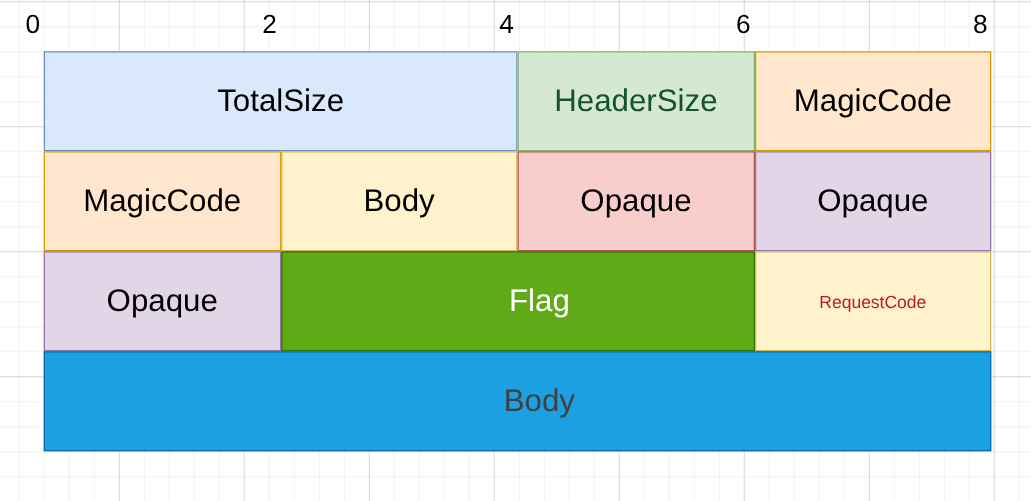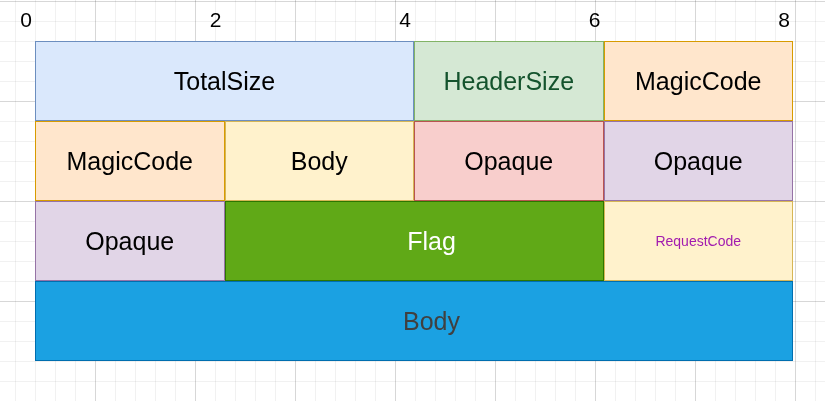--- a/index.html
+++ b/index.html
@@ -82,16 +82,16 @@
   <div id="fields">
       <div class="field" style="left: 35px; top: 41px; width: 379px; height: 80px; background-color: rgb(218, 232, 252); border-color: rgb(108, 142, 191); color: rgb(0, 0, 0);">TotalSize</div>
       <div class="field" style="left: 414px; top: 41px; width: 189.5px; height: 80px; background-color: rgb(213, 232, 212); border-color: rgb(130, 179, 102); color: #14532d;">HeaderSize</div>
       <div class="field" style="left: 603.5px; top: 41px; width: 189.5px; height: 80px; background-color: rgb(255, 230, 204); border-color: rgb(215, 155, 0); color: rgb(0, 0, 0);">MagicCode</div>
       <div class="field" style="left: 35px; top: 121px; width: 189.5px; height: 80px; background-color: rgb(255, 230, 204); border-color: rgb(215, 155, 0); color: rgb(0, 0, 0);">MagicCode</div>
       <div class="field" style="left: 224.5px; top: 121px; width: 189.5px; height: 80px; background-color: rgb(255, 242, 204); border-color: rgb(214, 182, 86); color: rgb(0, 0, 0);">Body</div>
       <div class="field" style="left: 414px; top: 121px; width: 189.5px; height: 80px; background-color: rgb(248, 206, 204); border-color: rgb(184, 84, 80); color: rgb(0, 0, 0);">Opaque</div>
       <div class="field" style="left: 603.5px; top: 121px; width: 189.5px; height: 80px; background-color: rgb(225, 213, 231); border-color: rgb(150, 115, 166); color: rgb(0, 0, 0);">Opaque</div>
       <div class="field" style="left: 35px; top: 201px; width: 189.5px; height: 80px; background-color: rgb(225, 213, 231); border-color: rgb(150, 115, 166); color: rgb(0, 0, 0);">Opaque</div>
       <div class="field light-text" style="left: 224.5px; top: 201px; width: 379px; height: 80px; background-color: rgb(96, 169, 23); border-color: rgb(45, 118, 0); color: rgb(255, 255, 255);">Flag</div>
-      <div class="field small" style="left: 603.5px; top: 201px; width: 189.5px; height: 80px; background-color: rgb(255, 242, 204); border-color: rgb(214, 182, 86); color: #a21caf;">RequestCode</div>
+      <div class="field small" style="left: 603.5px; top: 201px; width: 189.5px; height: 80px; background-color: rgb(255, 242, 204); border-color: rgb(214, 182, 86); color: #b91c1c;">RequestCode</div>
       <div class="field light-text" style="left: 35px; top: 281px; width: 758px; height: 80px; background-color: rgb(27, 161, 226); border-color: rgb(0, 110, 175); color: #404040;">Body</div>
     </div>
 </div>
 
 </body></html>

